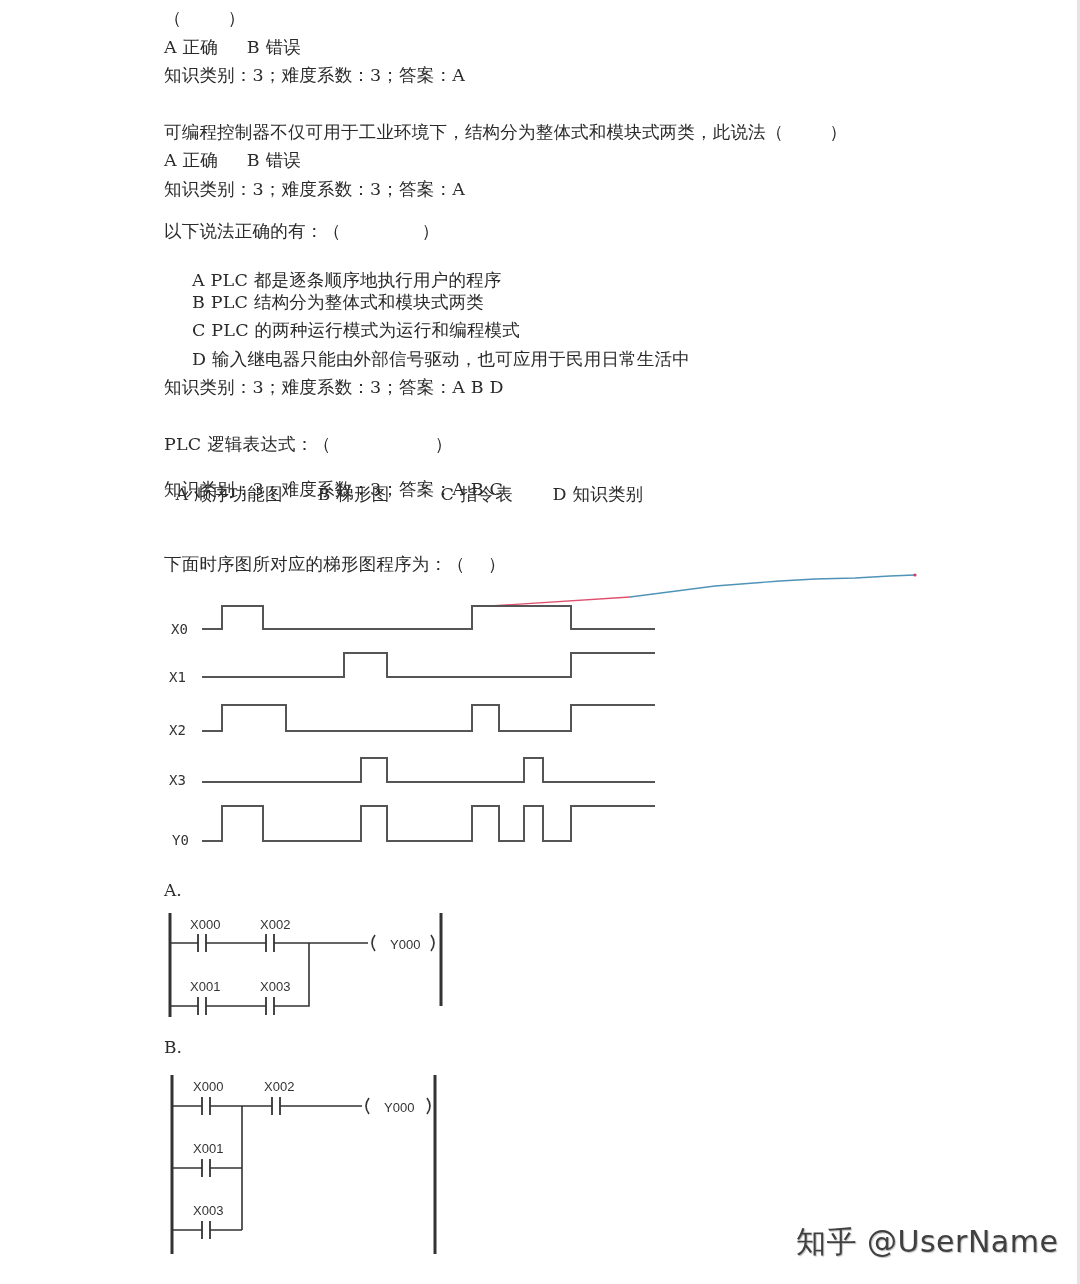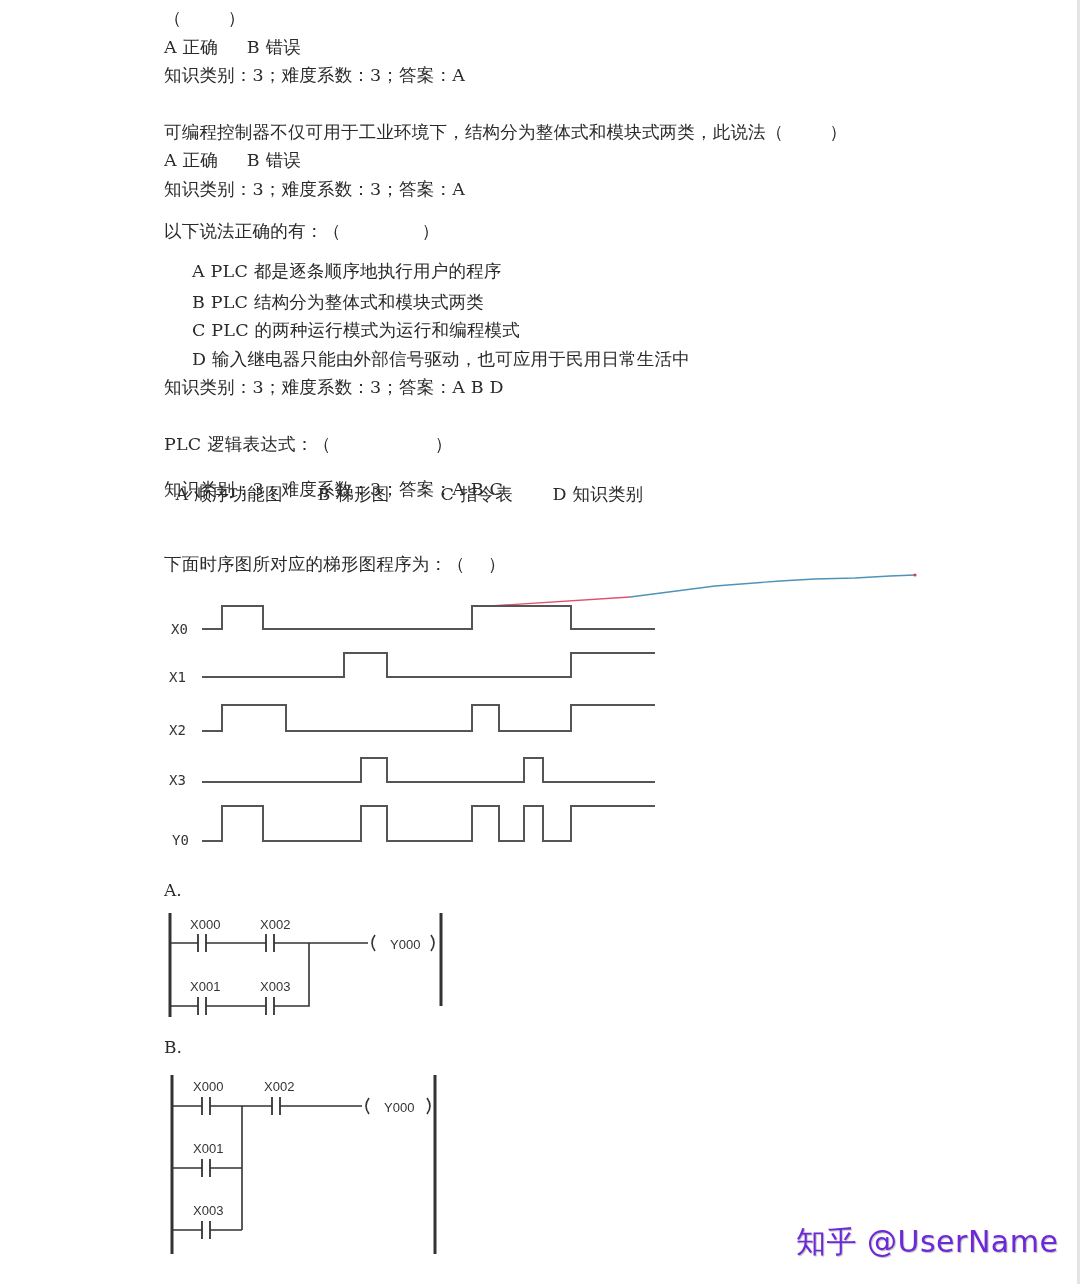--- a/index.html
+++ b/index.html
@@ -9,39 +9,39 @@
   }
   .right-edge { position:absolute; right:0; top:0; width:3px; height:1284px; background:#e4e4e4; }
   .line { position:absolute; left:164px; font-size:17.5px; line-height:22px; white-space:pre; letter-spacing:0.2px; }
   .indent { left:192px; }
   .opt-row span { display:inline-block; }
   svg { position:absolute; left:0; top:0; }
   .sig-label { font-family:"DejaVu Sans Mono","Liberation Mono",monospace; font-size:14px; fill:#333; }
   .ladder-label { font-family:"Liberation Sans","DejaVu Sans",sans-serif; font-size:13px; fill:#333; }
   .watermark {
     position:absolute; left:796px; top:1222px; font-family:"DejaVu Sans","Liberation Sans",sans-serif;
-    font-size:30px; color:#6d28d9; letter-spacing:0.5px;
+    font-size:30px; color:#404040; letter-spacing:0.5px;
     text-shadow: 1px 1px 1px #bdbdbd, -0.5px -0.5px 0 #ffffff;
   }
 </style>
 </head>
 <body>
 
 <div class="right-edge"></div>
 
 <div class="line" style="top:7px">（        ）</div>
 <div class="line" style="top:36px">A 正确     B 错误</div>
 <div class="line" style="top:64px">知识类别：3；难度系数：3；答案：A</div>
 
 <div class="line" style="top:121px">可编程控制器不仅可用于工业环境下，结构分为整体式和模块式两类，此说法（        ）</div>
 <div class="line" style="top:149px">A 正确     B 错误</div>
 <div class="line" style="top:178px">知识类别：3；难度系数：3；答案：A</div>
 
 <div class="line" style="top:220px">以下说法正确的有：（              ）</div>
-<div class="line indent" style="top:260px">A PLC 都是逐条顺序地执行用户的程序</div>
+<div class="line indent" style="top:269px">A PLC 都是逐条顺序地执行用户的程序</div>
 <div class="line indent" style="top:291px">B PLC 结构分为整体式和模块式两类</div>
 <div class="line indent" style="top:319px">C PLC 的两种运行模式为运行和编程模式</div>
 <div class="line indent" style="top:348px">D 输入继电器只能由外部信号驱动，也可应用于民用日常生活中</div>
 <div class="line" style="top:376px">知识类别：3；难度系数：3；答案：A B D</div>
 
 <div class="line" style="top:433px">PLC 逻辑表达式：（                  ）</div>
 <div class="line opt-row" style="top:461px">
   <span style="width:142px">A 顺序功能图</span><span style="width:123px">B 梯形图</span><span style="width:112px">C 指令表</span><span>D 知识类别</span>
 </div>
 <div class="line" style="top:478px">知识类别：3；难度系数：3；答案：A B C</div>

